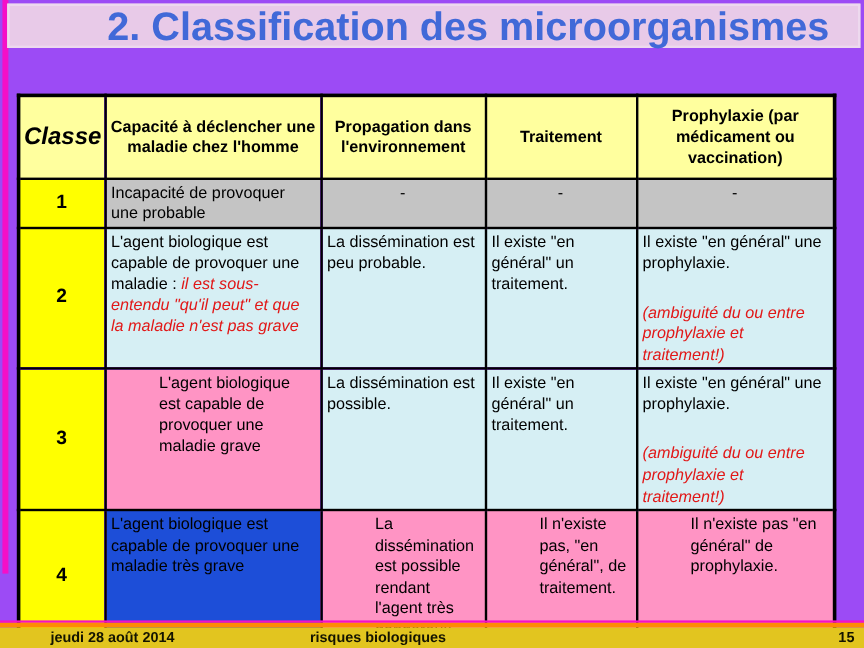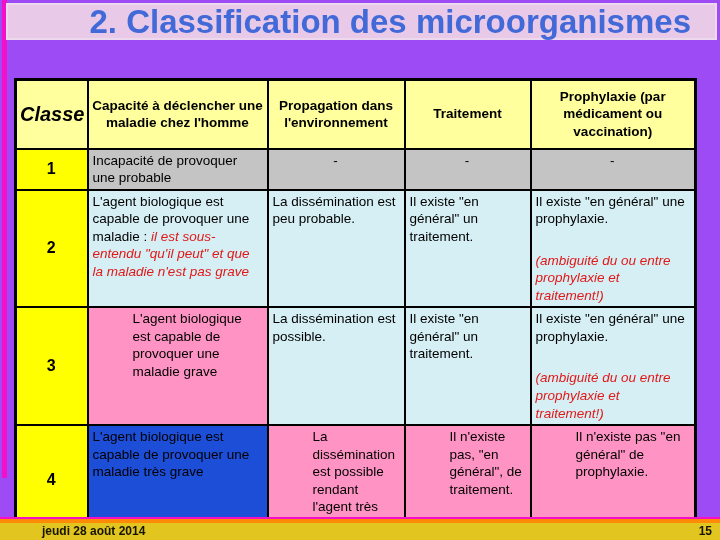--- a/index.html
+++ b/index.html
@@ -113,16 +113,17 @@
           <div class="em para-gap"></div>
         </td>
       </tr>
     </tbody>
   </table>
 
   <div class="footer-pink-line"></div>
   <div class="footer-orange"></div>
   <div class="footer-bar">
     <span class="footer-date">jeudi 28 août 2014</span>
+    <span class="footer-center">risques biologiques</span>
     <span class="footer-page">15</span>
   </div>
 
 </div>
 
 </body></html>

